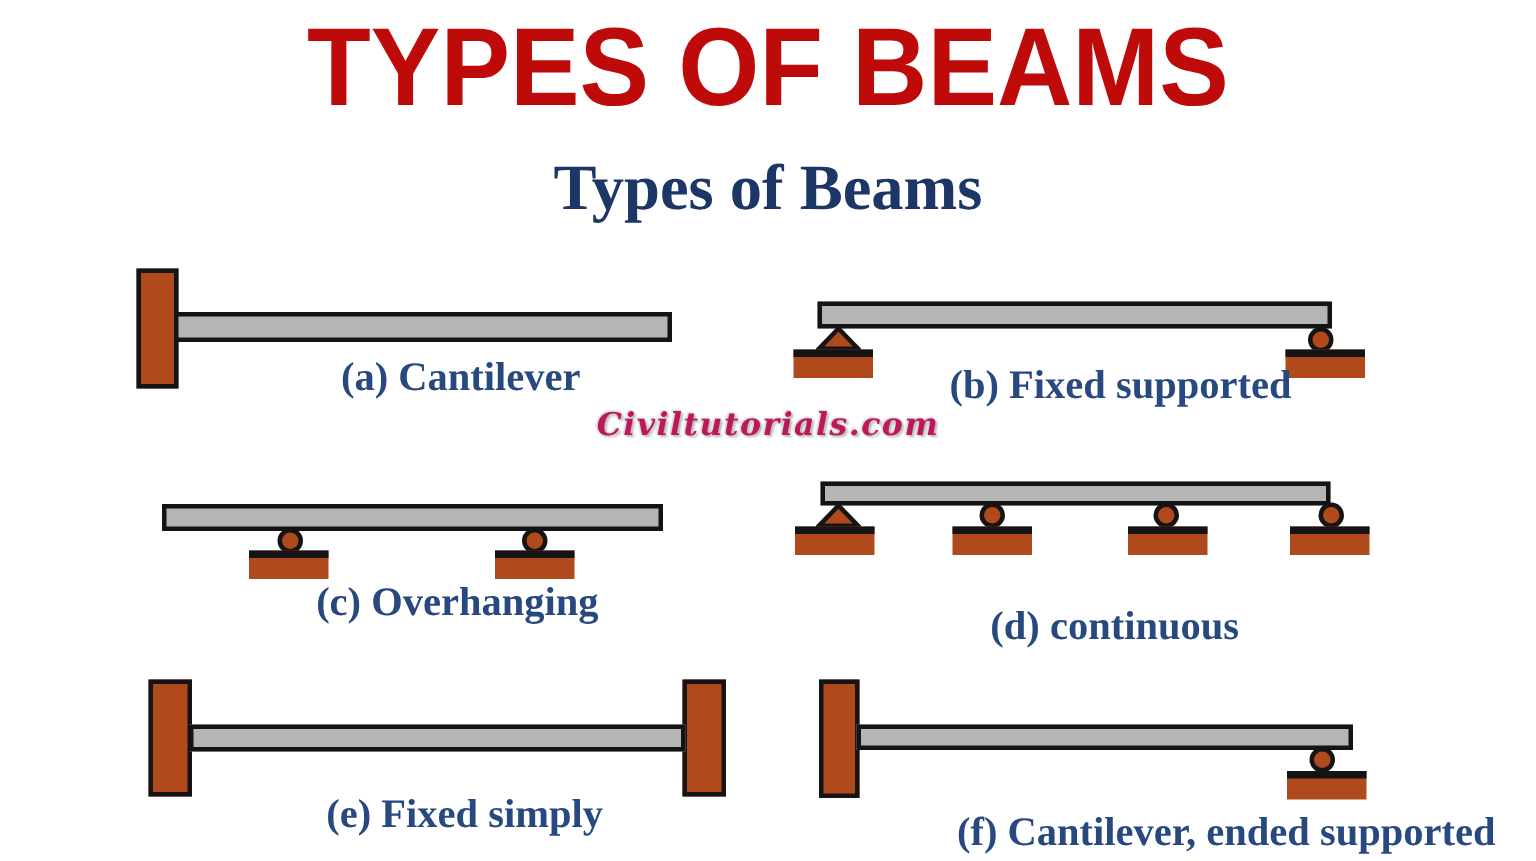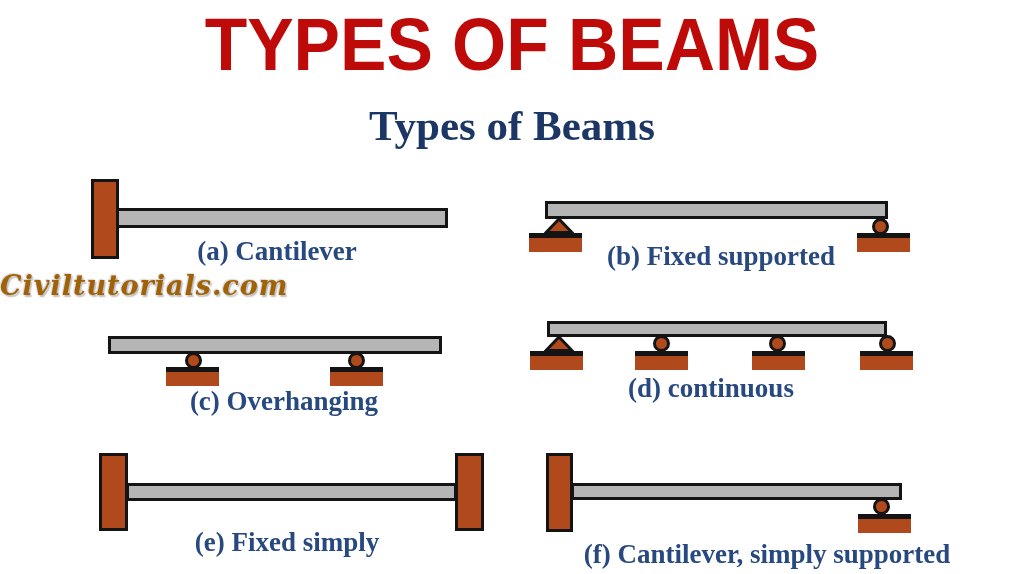--- a/index.html
+++ b/index.html
@@ -12,40 +12,40 @@
     position:absolute;top:4px;left:0;width:100%;margin:0;text-align:center;
     font-family:"Liberation Sans",sans-serif;font-weight:bold;font-size:74px;line-height:1.1;
     color:var(--title-red);transform:scaleX(0.94);transform-origin:center;
   }
   .subtitle{
     position:absolute;top:102px;left:0;width:100%;margin:0;text-align:center;
     font-family:"Liberation Serif",serif;font-weight:bold;font-size:43px;line-height:1.1;
     color:var(--heading-navy);
   }
   .watermark{
-    position:absolute;top:270px;left:0;width:100%;
-    font-family:"DejaVu Serif",serif;font-style:italic;font-weight:bold;font-size:27px;
-    color:#a16207;
+    position:absolute;top:270px;left:0;width:100%;text-align:center;
+    font-family:"DejaVu Serif",serif;font-style:italic;font-weight:bold;font-size:21px;
+    color:#be185d;
     text-shadow:1.5px 1.5px 1.5px var(--watermark-gray),-1px -1px 1px #d9d9d9,0 0 2px #cccccc;
     letter-spacing:1px;
   }
   .wall{position:absolute;background:var(--support-orange);border:3px solid var(--outline-black);}
   .beam{position:absolute;background:var(--beam-gray);border:3px solid var(--outline-black);}
   .roller{
     position:absolute;width:17px;height:17px;border-radius:50%;
     background:var(--support-orange);border:3px solid var(--outline-black);
   }
   .base{
     position:absolute;height:19px;background:var(--support-orange);
     border-top:5px solid var(--outline-black);
   }
   .pin{position:absolute;}
   .pin polygon{fill:var(--support-orange);stroke:var(--outline-black);stroke-width:3;}
   .fig-label{
-    position:absolute;text-align:center;white-space:nowrap;
+    position:absolute;text-align:right;white-space:nowrap;
     font-family:"Liberation Serif",serif;font-weight:bold;font-size:27px;
     color:var(--label-blue);
   }
 </style>
 </head>
 <body>
 
 <div class="canvas">
 
   <h1 class="title">TYPES OF BEAMS</h1>
@@ -83,31 +83,31 @@
     <svg class="pin" style="left:544px;top:335px" width="30" height="17" viewBox="0 0 30 17">
         <polygon points="15,2 28,15.5 2,15.5"></polygon>
       </svg>
     <div class="base" style="left:530px;top:351px;width:53px"></div>
     <div class="roller" style="left:653px;top:335px"></div>
     <div class="base" style="left:635px;top:351px;width:53px"></div>
     <div class="roller" style="left:769px;top:335px"></div>
     <div class="base" style="left:752px;top:351px;width:53px"></div>
     <div class="roller" style="left:879px;top:335px"></div>
     <div class="base" style="left:860px;top:351px;width:53px"></div>
-    <div class="fig-label" style="left:596px;top:373px;width:230px">(d) continuous</div>
+    <div class="fig-label" style="left:596px;top:402px;width:230px">(d) continuous</div>
   </div>
 
   <div>
     <div class="wall" style="left:99px;top:453px;width:29px;height:78px"></div>
     <div class="wall" style="left:455px;top:453px;width:29px;height:78px"></div>
     <div class="beam" style="left:126px;top:483px;width:331px;height:18px"></div>
     <div class="fig-label" style="left:172px;top:527px;width:230px">(e) Fixed simply</div>
   </div>
 
   <div>
     <div class="wall" style="left:546px;top:453px;width:27px;height:79px"></div>
     <div class="beam" style="left:571px;top:483px;width:331px;height:17px"></div>
     <div class="roller" style="left:873px;top:498px"></div>
     <div class="base" style="left:858px;top:514px;width:53px"></div>
-    <div class="fig-label" style="left:537px;top:539px;width:460px">(f) Cantilever, simply supported</div>
+    <div class="fig-label" style="left:537px;top:539px;width:460px">(f) Cantilever, ended supported</div>
   </div>
 
 </div>
 
 </body></html>

